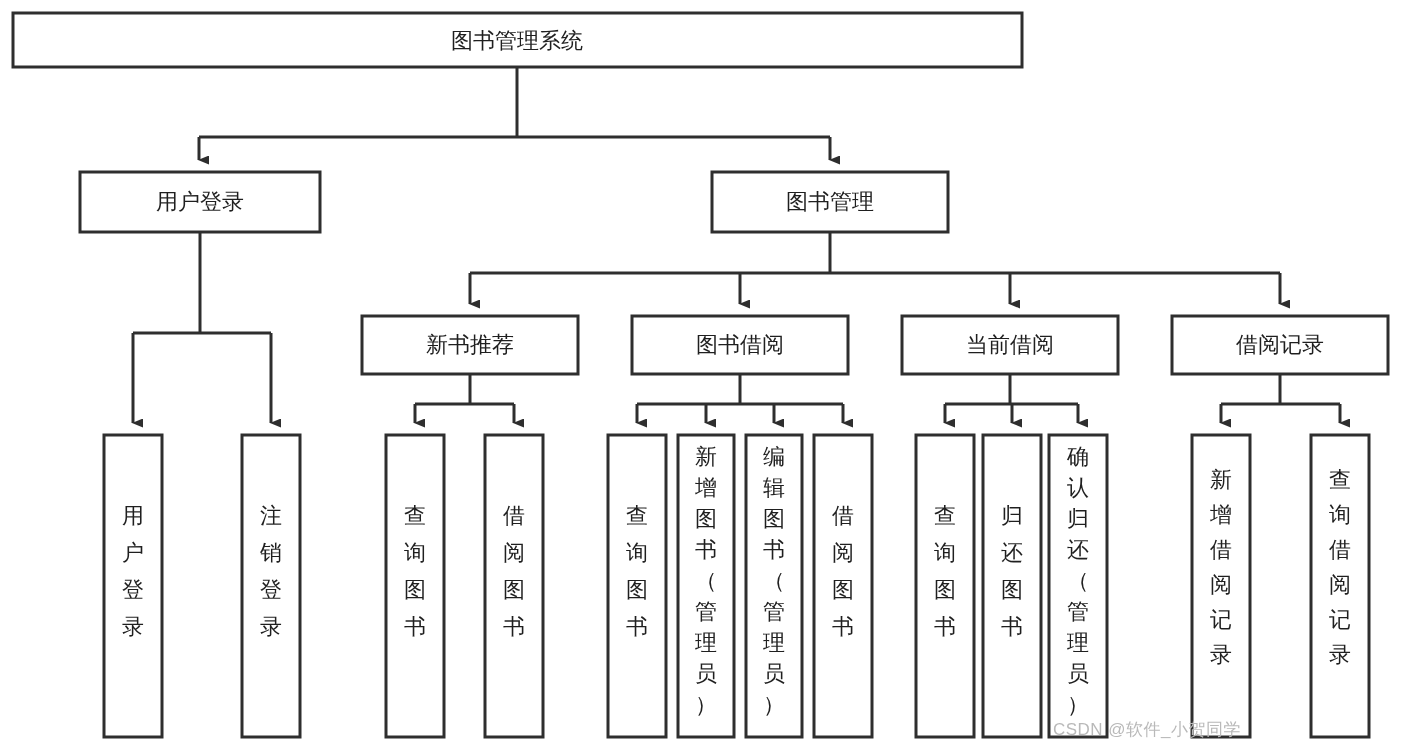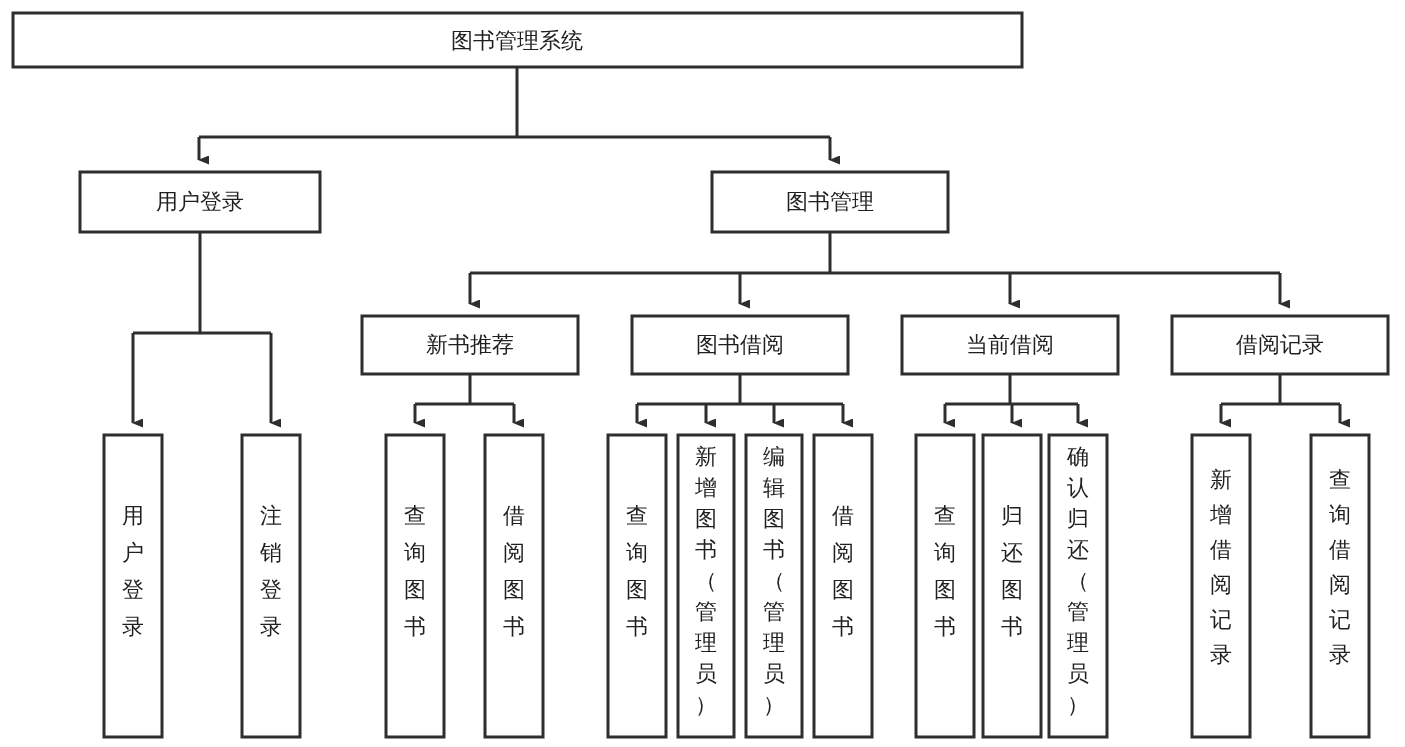--- a/index.html
+++ b/index.html
@@ -205,13 +205,14 @@
     <g>
       <rect class="node-rect" x="1192" y="435" width="58" height="302"></rect>
       <text class="node-label-vertical" x="1221" y="487"><tspan x="1221" y="487">新</tspan><tspan x="1221" y="522">增</tspan><tspan x="1221" y="557">借</tspan><tspan x="1221" y="592">阅</tspan><tspan x="1221" y="627">记</tspan><tspan x="1221" y="662">录</tspan></text>
     </g>
     <g>
       <rect class="node-rect" x="1311" y="435" width="58" height="302"></rect>
       <text class="node-label-vertical" x="1340" y="487"><tspan x="1340" y="487">查</tspan><tspan x="1340" y="522">询</tspan><tspan x="1340" y="557">借</tspan><tspan x="1340" y="592">阅</tspan><tspan x="1340" y="627">记</tspan><tspan x="1340" y="662">录</tspan></text>
     </g>
   </svg>
 
+  <div class="watermark">CSDN @软件_小贺同学</div>
 </div>
 
 </body></html>

